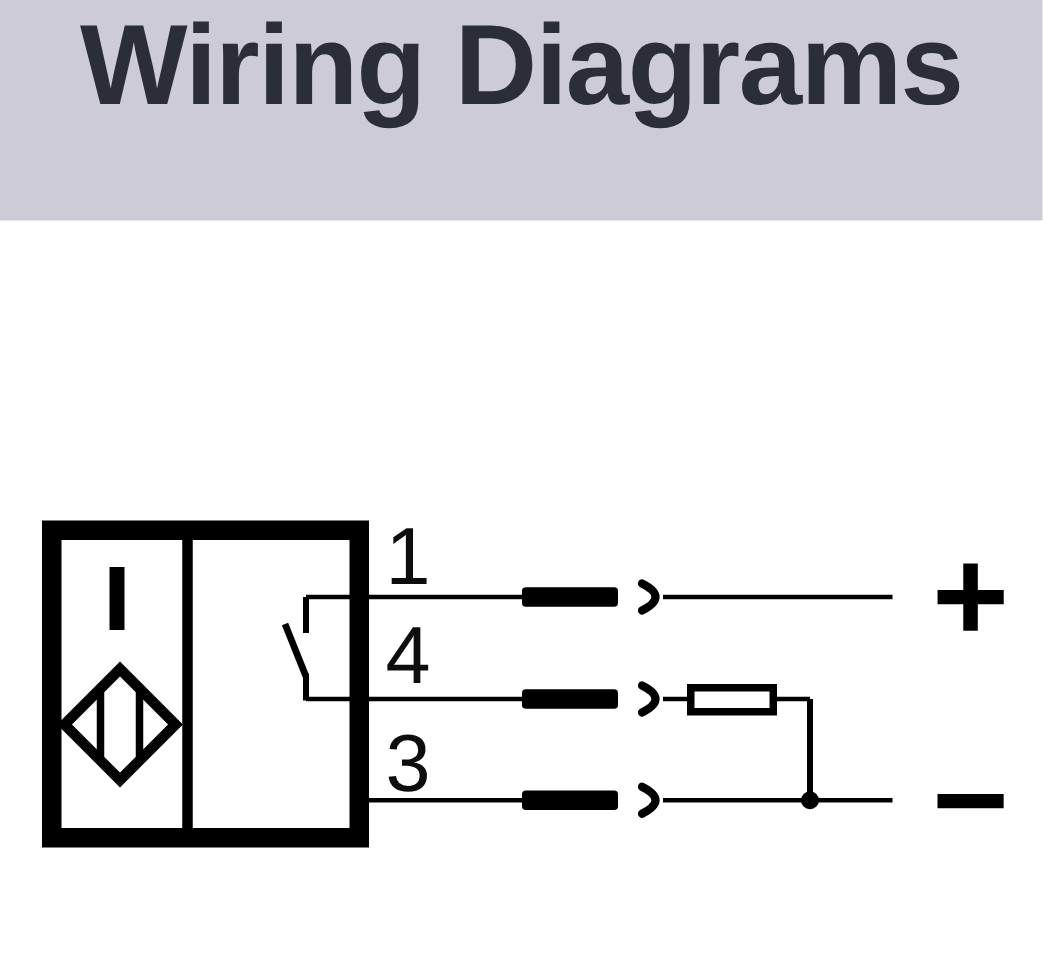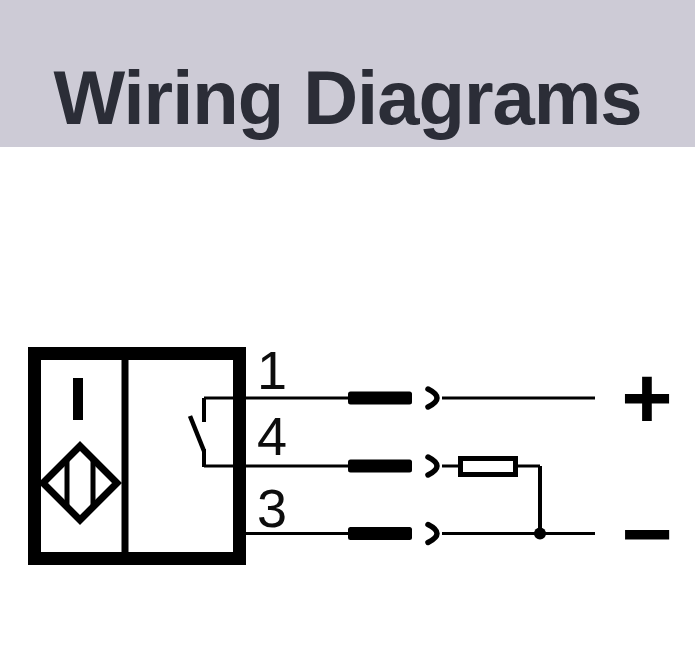--- a/index.html
+++ b/index.html
@@ -11,21 +11,21 @@
     font-family: "Liberation Sans", sans-serif;
     overflow: hidden;
   }
   .banner {
     position: absolute;
     top: 0; left: 0;
     width: 695px;
     height: 147px;
     background: var(--banner-bg, #cdcbd6);
     display: flex;
-    align-items: flex-end;
+    align-items: flex-start;
     justify-content: center;
   }
   .banner h1 {
     margin: 0;
     padding-bottom: 6px;
     font-size: 76px;
     font-weight: bold;
     letter-spacing: -1px;
     color: var(--title-color, #2b2d37);
     white-space: nowrap;

